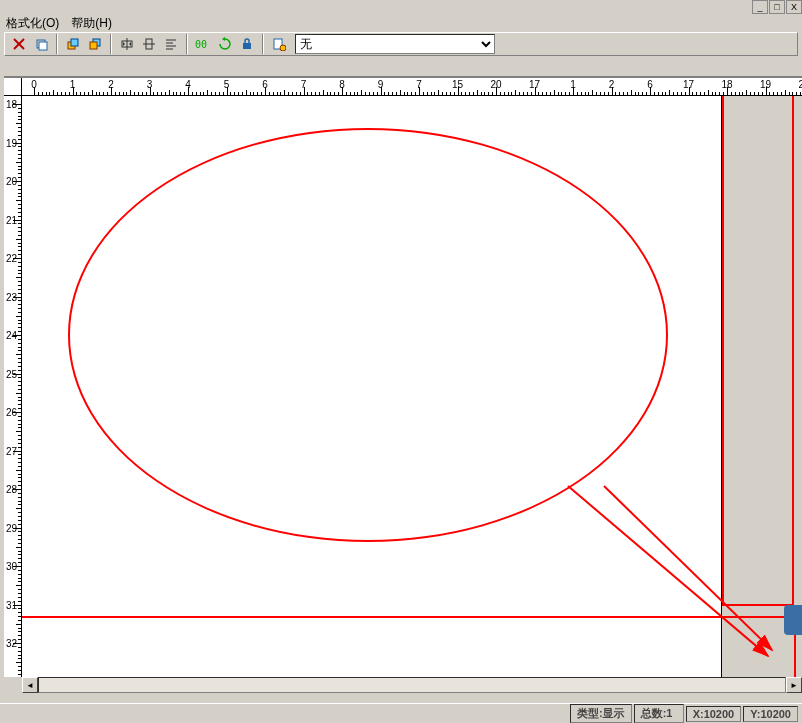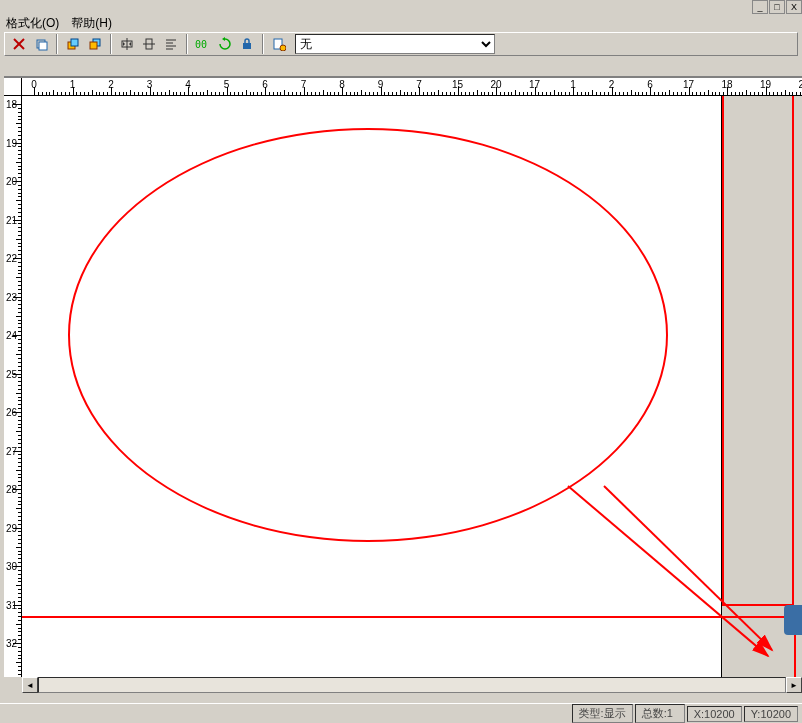--- a/index.html
+++ b/index.html
@@ -43,21 +43,21 @@
   
   .annot-rect { position: absolute; border: 2px solid #ff0000; pointer-events: none; }
 
   
   .hscroll { position:absolute; left:18px; right:0; bottom:10px; height:16px; background:#d4d0c8; display:flex;}
   .hscroll .arrow, .vscroll .arrow { width:16px; height:16px; background:#d4d0c8; border:1px solid #fff; border-right-color:#404040; border-bottom-color:#404040; display:flex; align-items:center; justify-content:center; font-size:8px;}
   .hscroll .track { flex:1; background:#e8e4dc; border:1px inset #808080;}
 
   
   .statusbar { position:absolute; left:0; right:0; bottom:0; height:20px; background:#d4d0c8; border-top:1px solid #fff; display:flex; justify-content:flex-end; align-items:center; gap:2px; padding-right:4px;}
-  .status-pane { border:1px inset #808080; padding:1px 6px; font-size:11px; min-width:50px; color:#444; background:#d4d0c8;}
+  .status-pane { border:1px inset #808080; padding:1px 6px; font-size:11px; min-width:50px; color:#444; background:#d4d0c8;font-weight:bold;}
 
   
   .side-tab { position:absolute; right:0; bottom:42px; width:18px; height:30px; background:#3a6ea5; border-radius:4px 0 0 4px; }
 
   
   svg { display:block; }
 </style>
 </head>
 <body>
 

